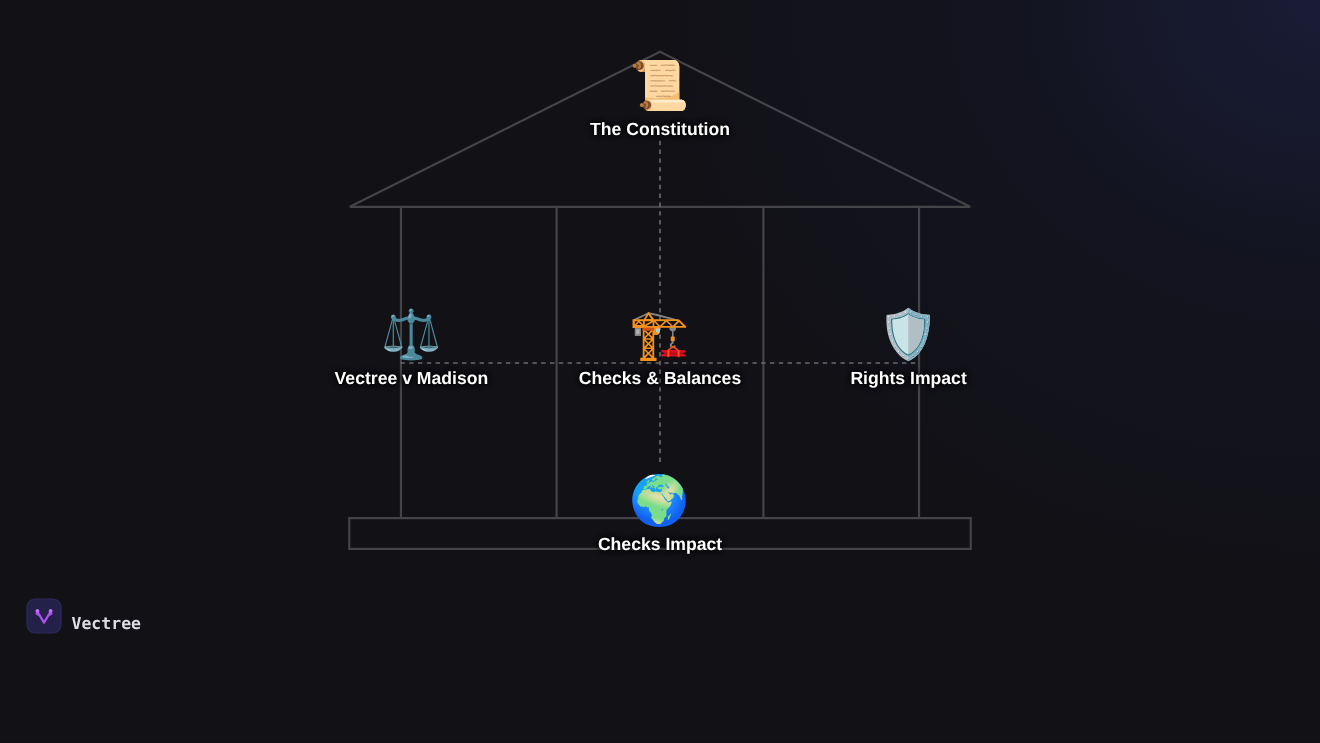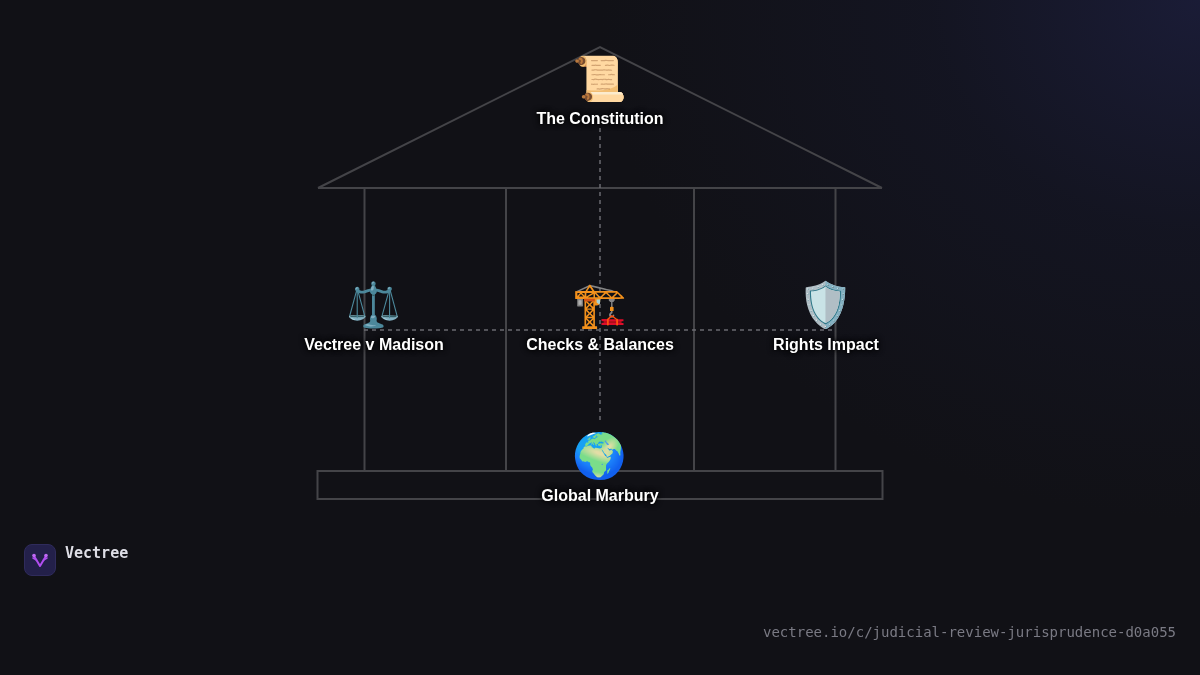--- a/index.html
+++ b/index.html
@@ -35,21 +35,21 @@
     display: block;
     margin-top: 6px;
     color: #ffffff;
     font-weight: bold;
     font-size: 16px;
     text-shadow: 0 0 4px #000, 0 0 6px #000;
   }
   .brand {
     position: absolute;
     left: 24px; top: 544px;
-    display: flex; align-items: flex-start;
+    display: flex; align-items: flex-end;
   }
   .brand-logo {
     width: 32px; height: 32px;
     border-radius: 8px;
     background: #23204a;
     border: 1px solid #2f2b5c;
     display: flex; align-items: center; justify-content: center;
     box-sizing: border-box;
   }
   .brand-name {
@@ -115,30 +115,29 @@
     <span class="label">Checks &amp; Balances</span>
   </div>
 
   <div class="node" style="left:826px; top:280px;">
     <span class="icon">🛡️</span>
     <span class="label">Rights Impact</span>
   </div>
 
   <div class="node" style="left:600px; top:431px;">
     <span class="icon">🌍</span>
-    <span class="label">Global Marbury</span>
+    <span class="label">Checks Impact</span>
   </div>
 
   <div class="brand">
     <div class="brand-logo">
       <svg width="20" height="20" viewBox="0 0 20 20">
         <path d="M4 6 L10 16 L16 6" fill="none" stroke="#b14ef0" stroke-width="2" stroke-linecap="round" stroke-linejoin="round"></path>
         <path d="M6.5 10 L3 8 M13.5 10 L17 8" fill="none" stroke="#b14ef0" stroke-width="1.6" stroke-linecap="round"></path>
         <circle cx="4" cy="5.5" r="1.8" fill="#c06af5"></circle>
         <circle cx="16" cy="5.5" r="1.8" fill="#c06af5"></circle>
       </svg>
     </div>
     <span class="brand-name">Vectree</span>
   </div>
 
 
-  <div class="url">vectree.io/c/judicial-review-jurisprudence-d0a055</div>
 </div>
 
 </body></html>

